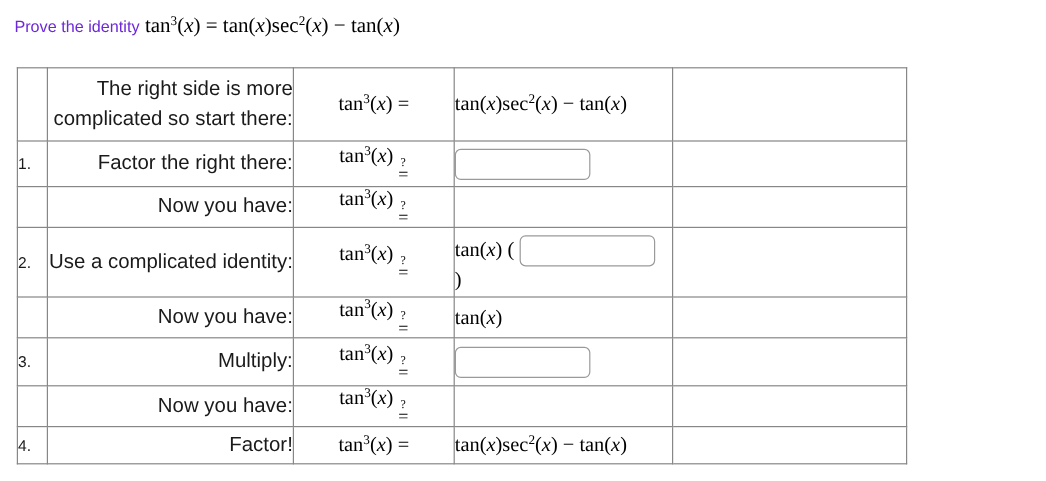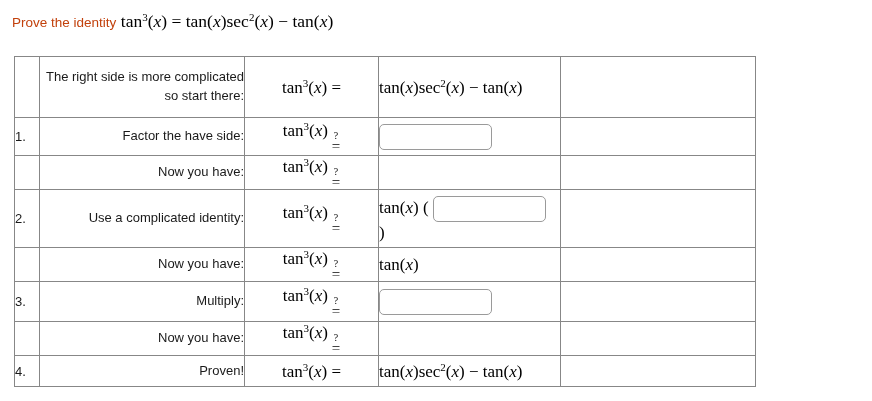--- a/index.html
+++ b/index.html
@@ -9,21 +9,21 @@
     font-family: "Liberation Sans", sans-serif;
     color: #1a1a1a;
     overflow: hidden;
   }
   .title-line {
     padding: 11px 0 0 12px;
     white-space: nowrap;
   }
   .t-prefix {
     font-size: 13.5px;
-    color: #c2410c;
+    color: #6d28d9;
     text-align: right;
   }
   .math {
     font-family: "Liberation Serif", serif;
     font-size: 17px;
     color: #000000;
   }
   .t-math { font-size: 17.5px; }
   .mr { font-style: normal; }
   .mi { font-style: italic; }
@@ -56,21 +56,21 @@
 
   td.c-num {
     text-align: left;
     padding-left: 5px;
     font-size: 13px;
     color: #1a1a1a;
   }
   td.c-label {
     text-align: right;
     padding-right: 7px;
-    font-size: 13px;
+    font-size: 17px;
     line-height: 1.45;
     color: #1a1a1a;
   }
   td.c-lhs {
     text-align: center;
     padding-right: 14px;
   }
   td.c-rhs {
     text-align: left;
     padding-left: 8px;
@@ -122,21 +122,21 @@
         <tr class="h60">
       <td class="c-num"></td>
       <td class="c-label">The right side is more complicated so start there:</td>
       <td class="c-lhs math"><span class="mr">tan</span><span class="msup">3</span><span class="mr">(</span><span class="mi">x</span><span class="mr">) =</span></td>
       <td class="c-rhs math"><span class="mr">tan(</span><span class="mi">x</span><span class="mr">)sec</span><span class="msup">2</span><span class="mr">(</span><span class="mi">x</span><span class="mr">) − tan(</span><span class="mi">x</span><span class="mr">)</span></td>
       <td class="c-extra"></td>
     </tr>
 
     <tr class="h37">
       <td class="c-num">1.</td>
-      <td class="c-label">Factor the have side:</td>
+      <td class="c-label">Factor the right there:</td>
       <td class="c-lhs math"><span class="mr">tan</span><span class="msup">3</span><span class="mr">(</span><span class="mi">x</span><span class="mr">)</span><span class="qeq">
               <span class="q">?</span>
               <span class="e">=</span>
             </span></td>
       <td class="c-rhs">
         <input type="text" class="answer" value="" style="">
       </td>
       <td class="c-extra"></td>
     </tr>
 
@@ -196,21 +196,21 @@
       <td class="c-lhs math"><span class="mr">tan</span><span class="msup">3</span><span class="mr">(</span><span class="mi">x</span><span class="mr">)</span><span class="qeq">
               <span class="q">?</span>
               <span class="e">=</span>
             </span></td>
       <td class="c-rhs"></td>
       <td class="c-extra"></td>
     </tr>
 
     <tr class="h30">
       <td class="c-num">4.</td>
-      <td class="c-label">Proven!</td>
+      <td class="c-label">Factor!</td>
       <td class="c-lhs math"><span class="mr">tan</span><span class="msup">3</span><span class="mr">(</span><span class="mi">x</span><span class="mr">) =</span></td>
       <td class="c-rhs math"><span class="mr">tan(</span><span class="mi">x</span><span class="mr">)sec</span><span class="msup">2</span><span class="mr">(</span><span class="mi">x</span><span class="mr">) − tan(</span><span class="mi">x</span><span class="mr">)</span></td>
       <td class="c-extra"></td>
     </tr>
   </tbody>
     </table>
 
 </div>
 
 </body></html>

